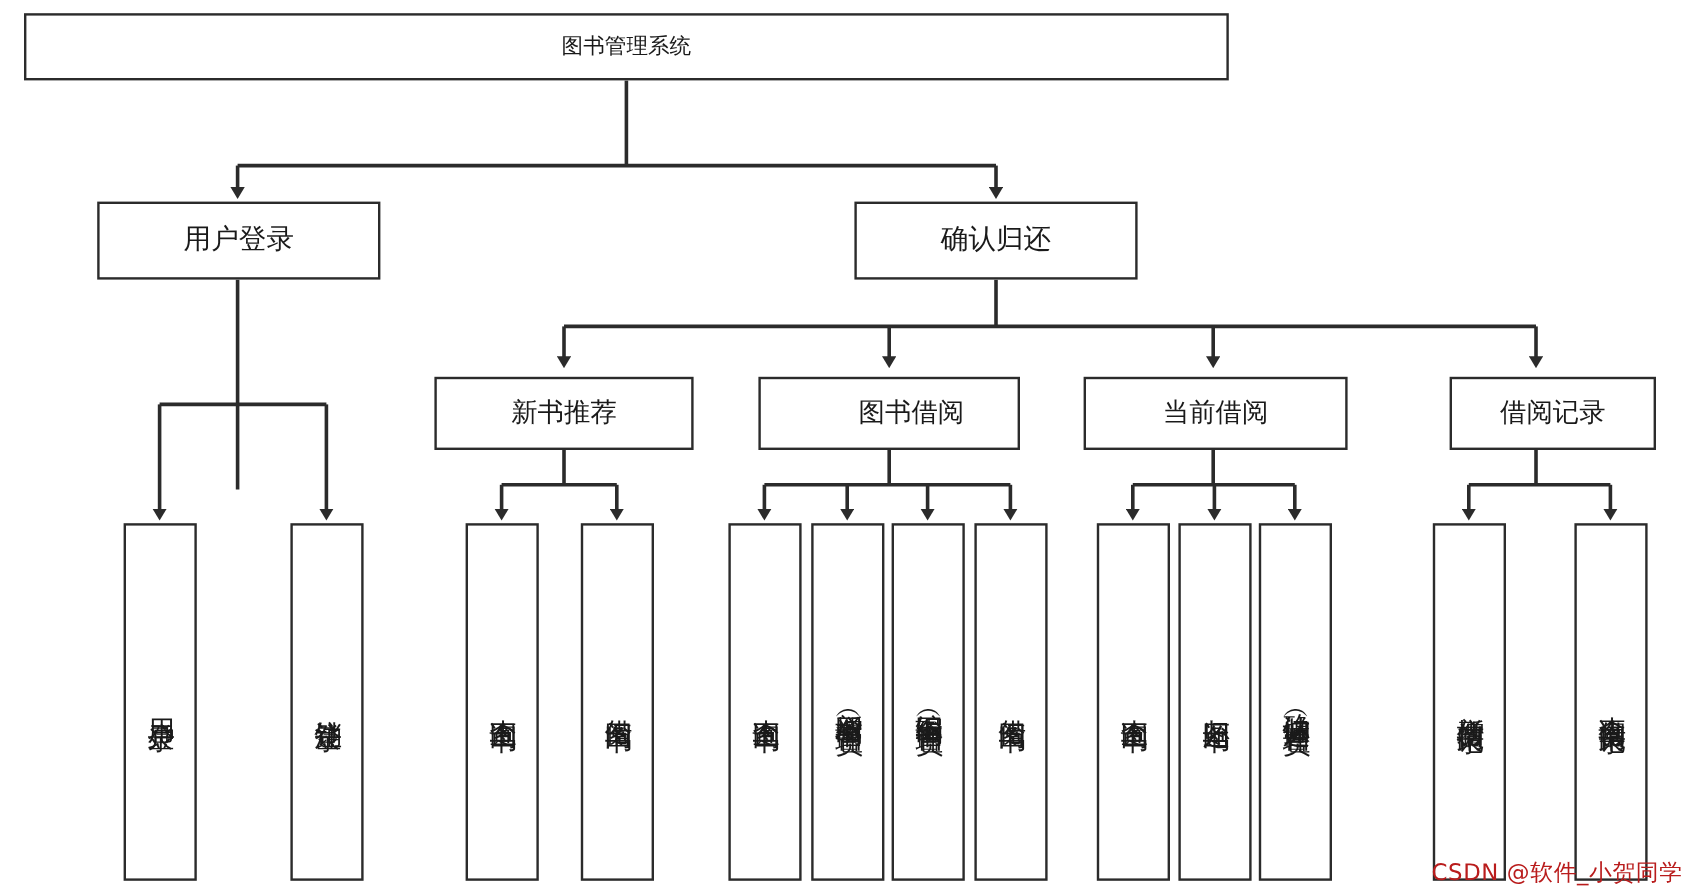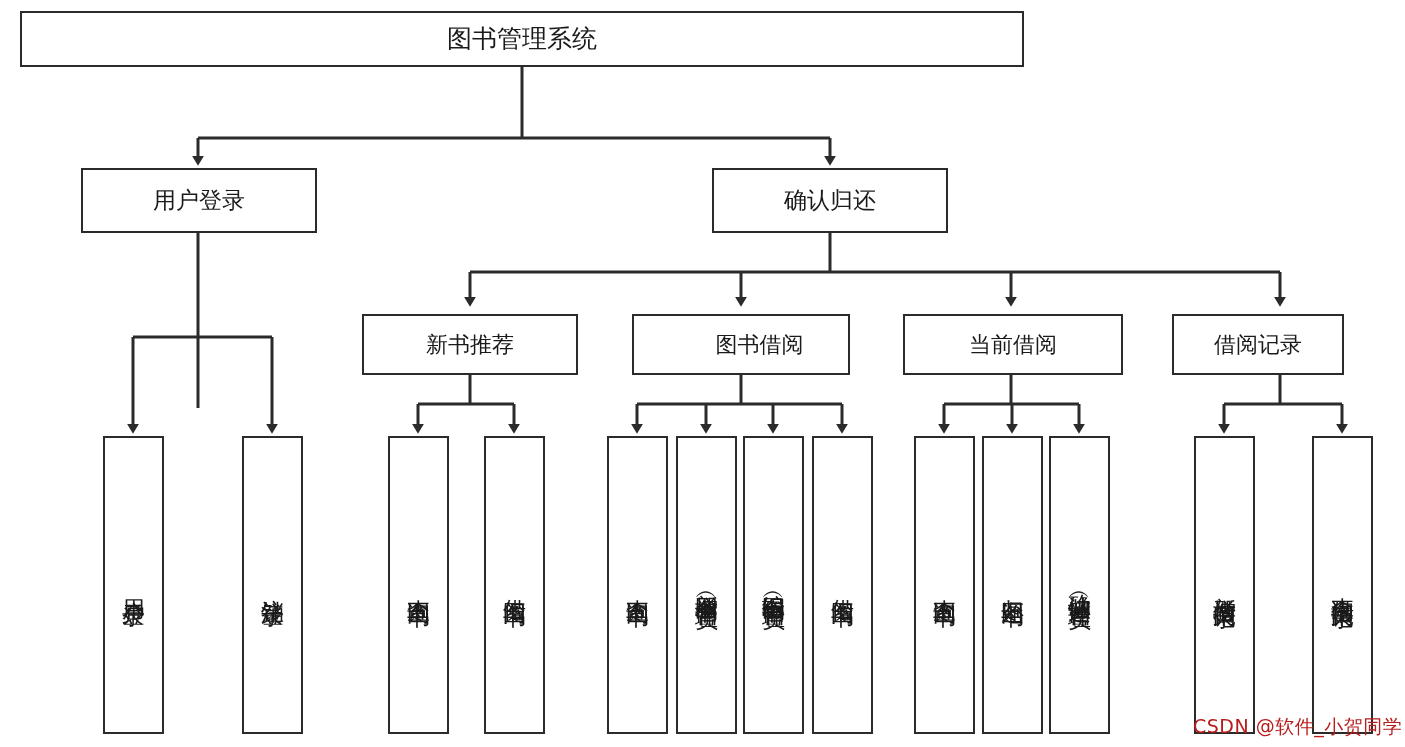--- a/index.html
+++ b/index.html
@@ -35,21 +35,21 @@
     justify-content: center;
     color: #1a1a1a;
   }
   .node .label {
     line-height: 1.18;
     text-align: center;
     white-space: nowrap;
   }
   
   .lvl1 { }
-  .lvl1 .label { font-size: 25px; }
+  .lvl1 .label { font-size: 18px; }
   
   .lvl2 .label { font-size: 23px; }
   
   .lvl3 .label { font-size: 22px; text-align: center; }
   
   .leaf .label {
     writing-mode: vertical-rl;
     text-orientation: upright;
     font-size: 23px;
     letter-spacing: 2px;
@@ -138,21 +138,21 @@
   </div>
 
   <div class="node lvl3" style="left:632px; top:314px; width:218px; height:61px;padding-left:37px;">
     <span class="label">图书借阅</span>
   </div>
 
   <div class="node lvl3" style="left:903px; top:314px; width:220px; height:61px;">
     <span class="label">当前借阅</span>
   </div>
 
-  <div class="node lvl3" style="left:1172px; top:314px; width:172px; height:61px;">
+  <div class="node lvl3" style="left:1208px; top:314px; width:172px; height:61px;">
     <span class="label">借阅记录</span>
   </div>
 
   <div class="node leaf" style="left:103px; top:436px; width:61px; height:298px;">
     <span class="label">用户登录</span>
   </div>
 
   <div class="node leaf" style="left:242px; top:436px; width:61px; height:298px;">
     <span class="label">注销登录</span>
   </div>

